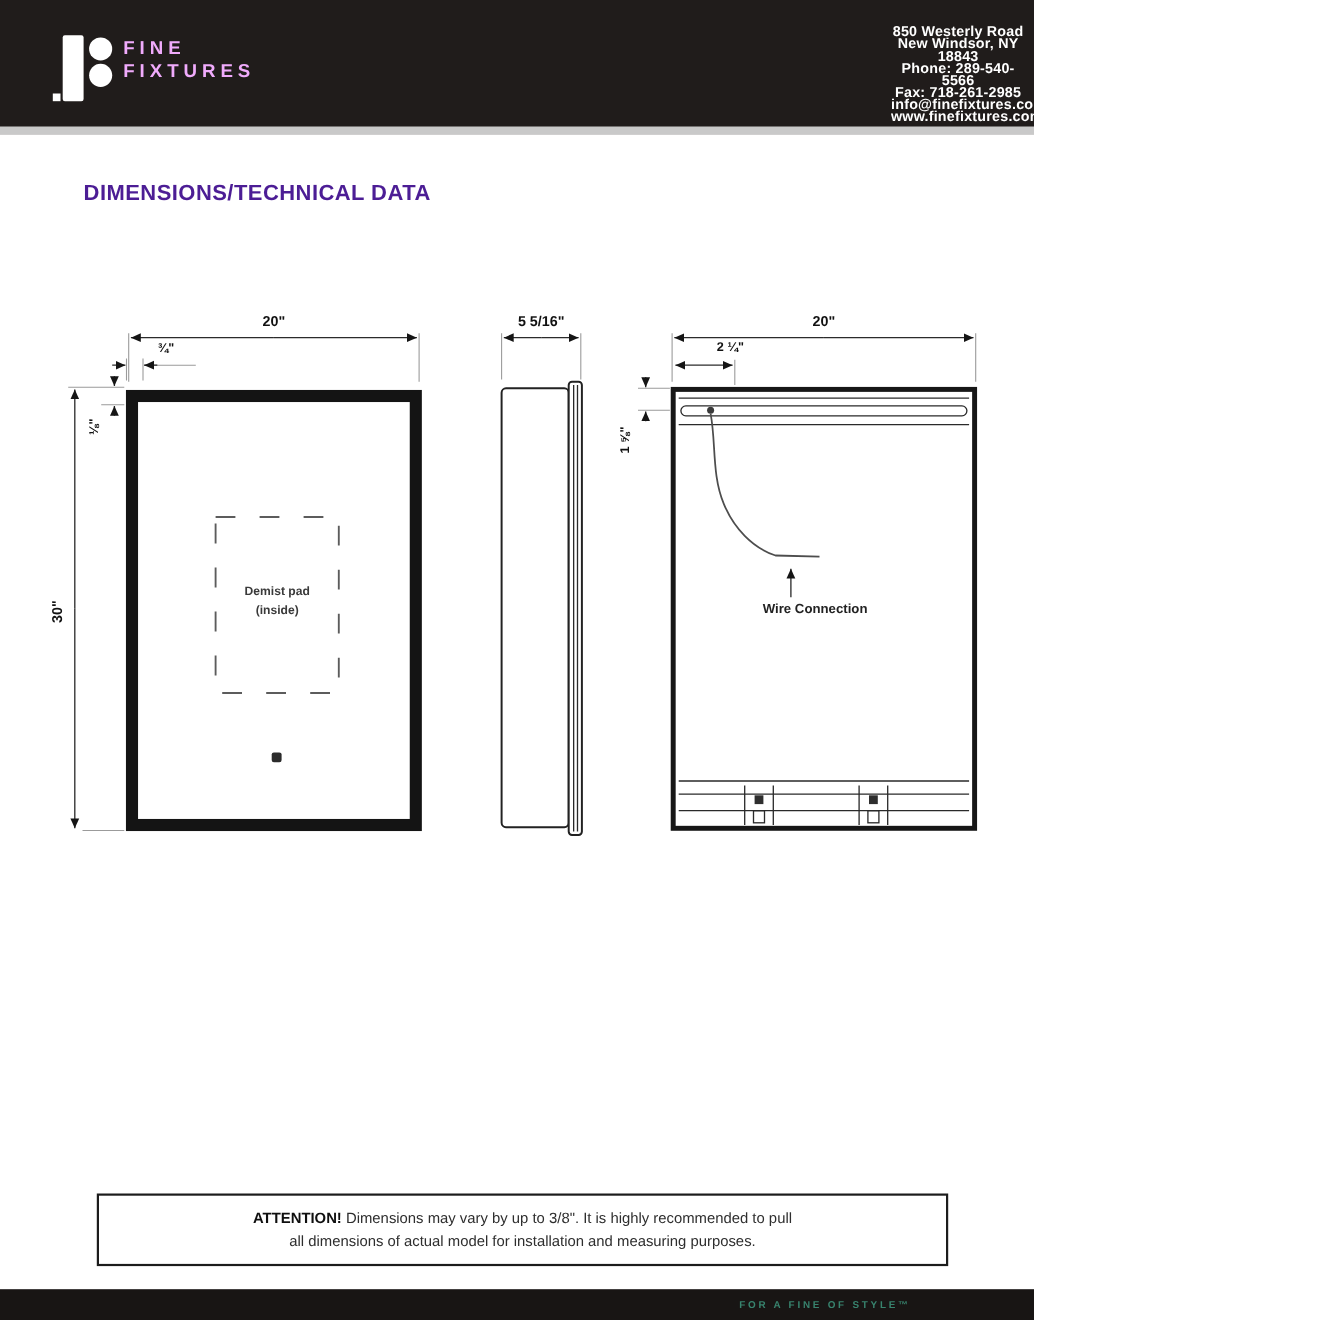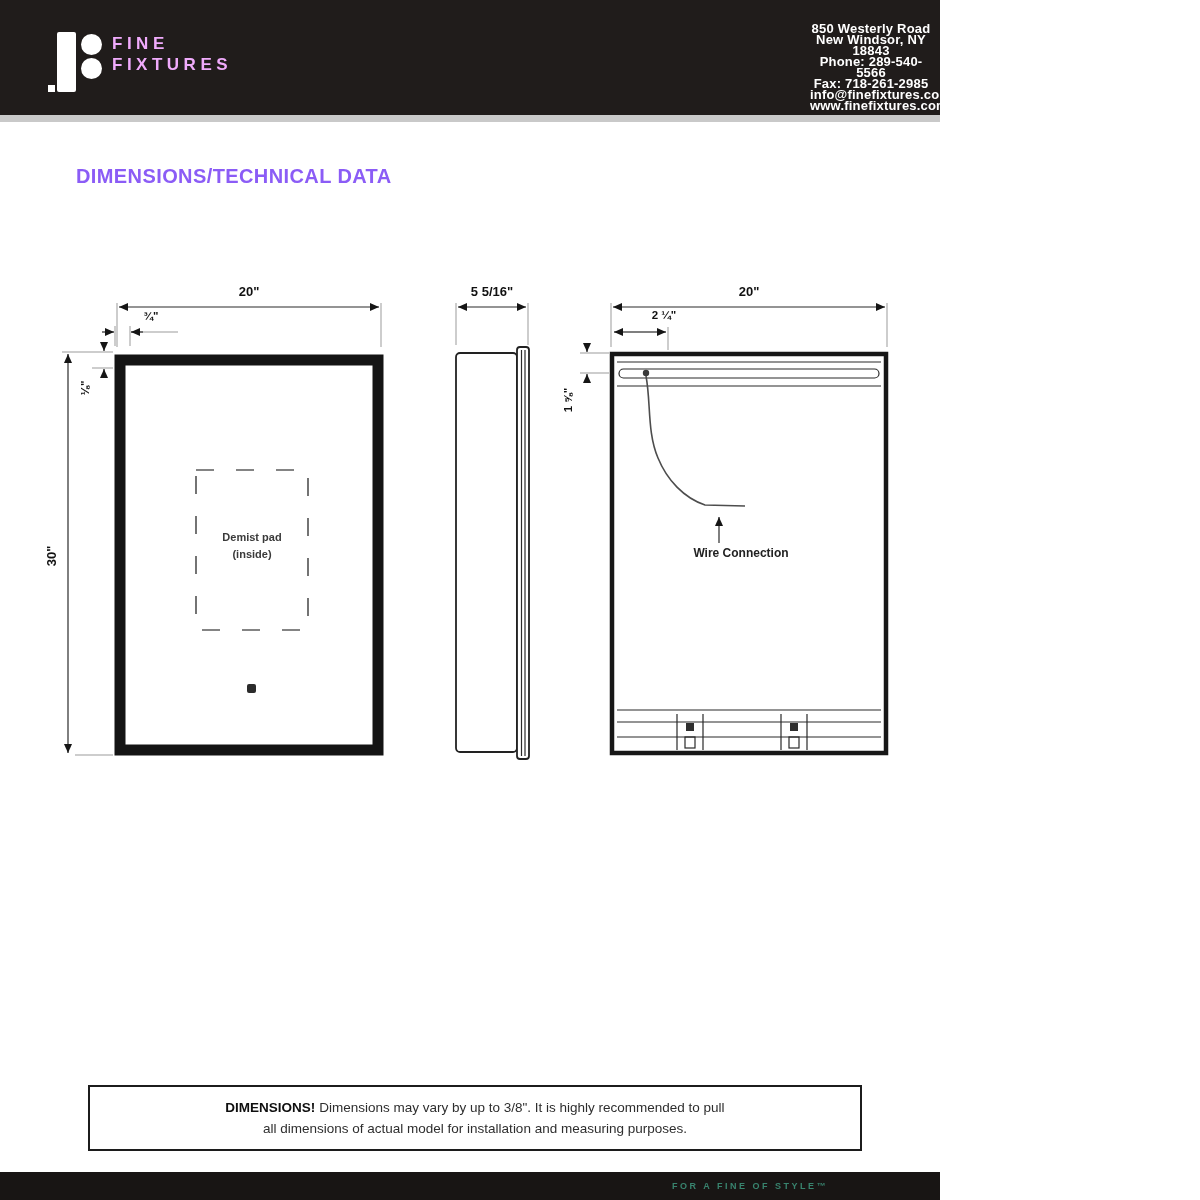--- a/index.html
+++ b/index.html
@@ -15,21 +15,21 @@
   .logo .dot1{top:4px;}
   .logo .dot2{top:28px;}
   .logo .foot{position:absolute;left:-7px;top:55px;width:7px;height:7px;background:#fff;}
   .brand{position:absolute;left:112px;top:33px;color:#f0abfc;font-weight:700;
          font-size:17px;letter-spacing:4.5px;line-height:21px;}
   .address{position:absolute;left:810px;top:23px;width:122px;text-align:center;
            color:#fff;font-size:13px;line-height:11px;font-weight:600;letter-spacing:.2px;}
 
   
   .page-title{position:absolute;left:76px;top:165px;font-size:20px;font-weight:800;
-              letter-spacing:.4px;color:#8b5cf6;}
+              letter-spacing:.4px;color:#4c1d95;}
 
   
   .drawing{position:absolute;left:0;top:255px;}
   .frame{fill:#fff;stroke:#141414;stroke-width:11;}
   .frame2{fill:#fff;stroke:#171717;stroke-width:4.5;}
   .thin{fill:#fff;stroke:#222;stroke-width:1.8;}
   .thin1{fill:none;stroke:#2a2a2a;stroke-width:1.2;}
   .dashed{fill:none;stroke:#5c5c5c;stroke-width:1.7;stroke-dasharray:18 22;}
   .dim{stroke:#2b2b2b;stroke-width:1.2;fill:none;}
   .ext{stroke:#9b9b9b;stroke-width:1;fill:none;}
@@ -173,21 +173,21 @@
       <path class="ext" d="M580,353 H609 M580,373 H609"></path>
       <line class="dim" x1="587" y1="343" x2="587" y2="352" marker-end="url(#arr)"></line>
       <line class="dim" x1="587" y1="383" x2="587" y2="374" marker-end="url(#arr)"></line>
       <text class="dimtext-sm" x="572" y="400" text-anchor="middle" transform="rotate(-90 572 400)">1 ⅝"</text>
     </g>
   </g>
 </svg>
 
 <div class="attention">
   <div class="attn-line">
-    <strong>DIMENSIONS!</strong>
+    <strong>ATTENTION!</strong>
     <span>Dimensions may vary by up to 3/8". It is highly recommended to pull</span>
   </div>
   <div class="attn-line">all dimensions of actual model for installation and measuring purposes.</div>
 </div>
 
 <div class="footer">
   <div class="tagline">FOR A FINE OF STYLE™</div>
 </div>
 
 </body></html>

